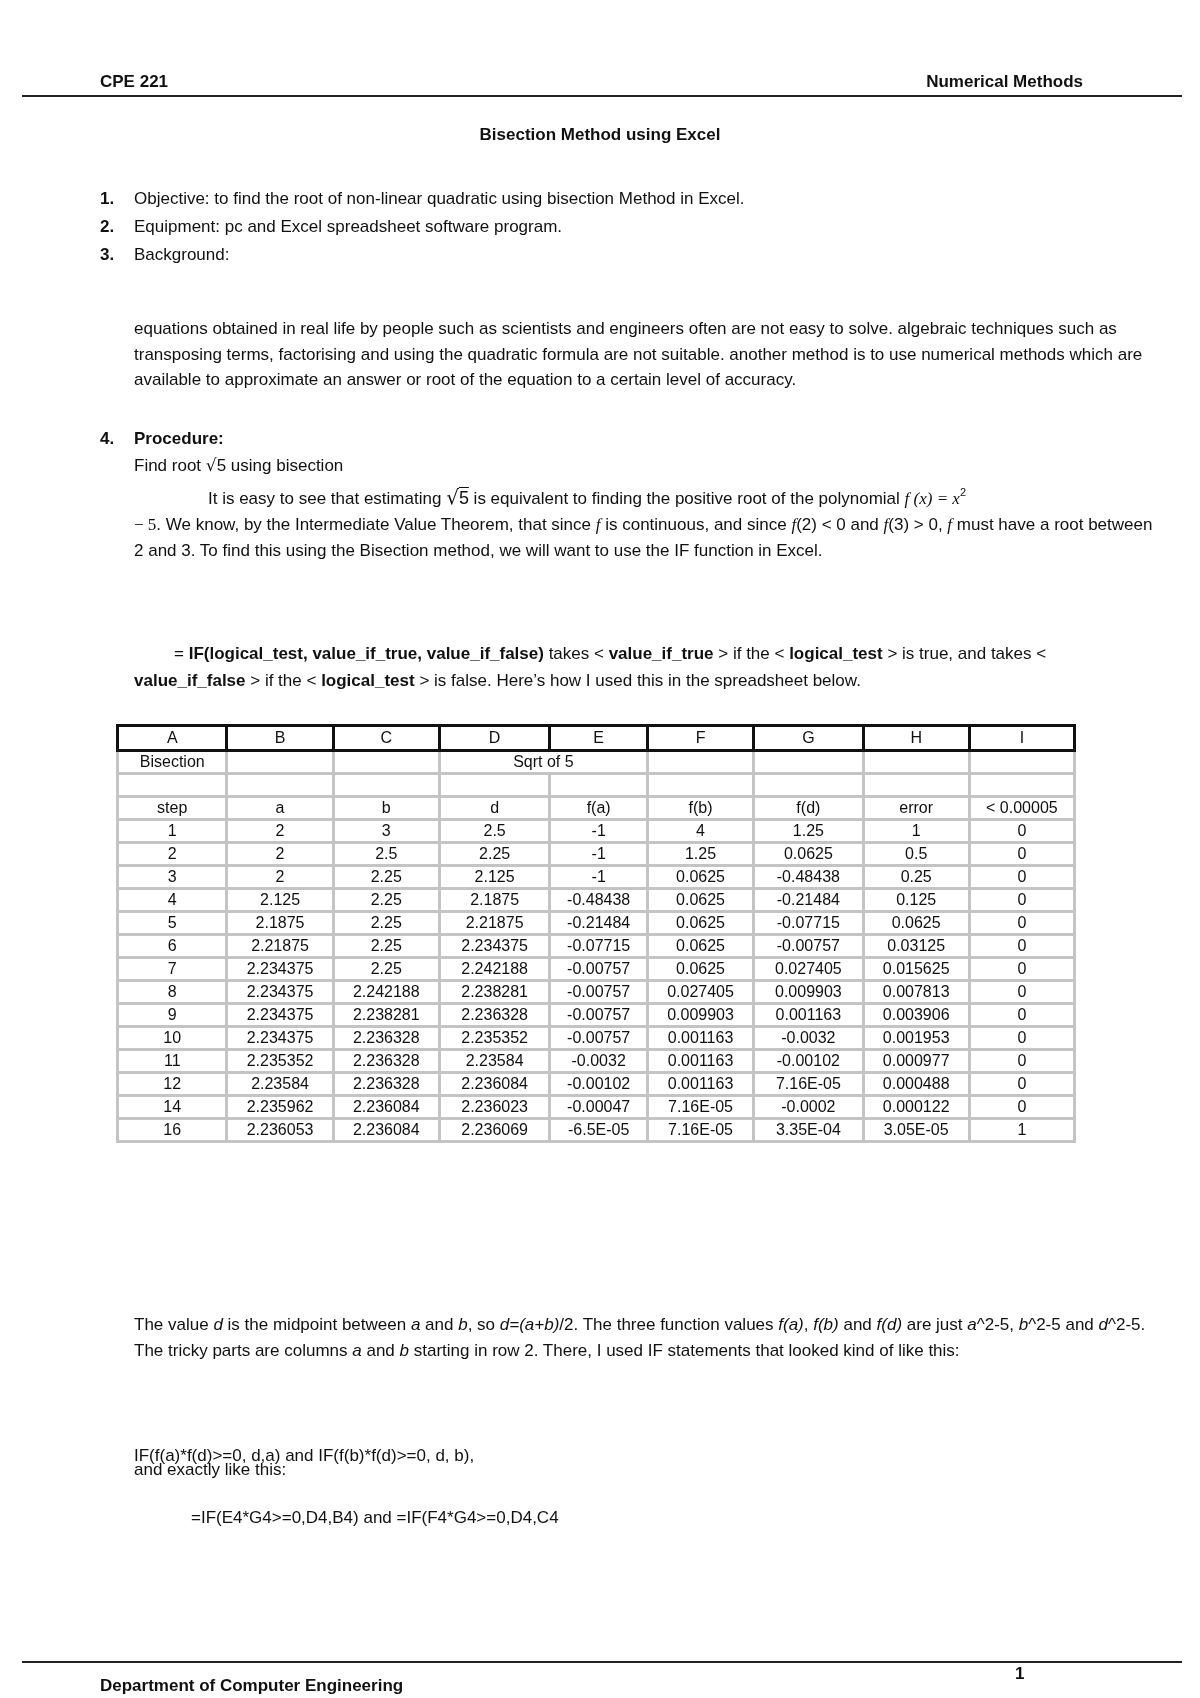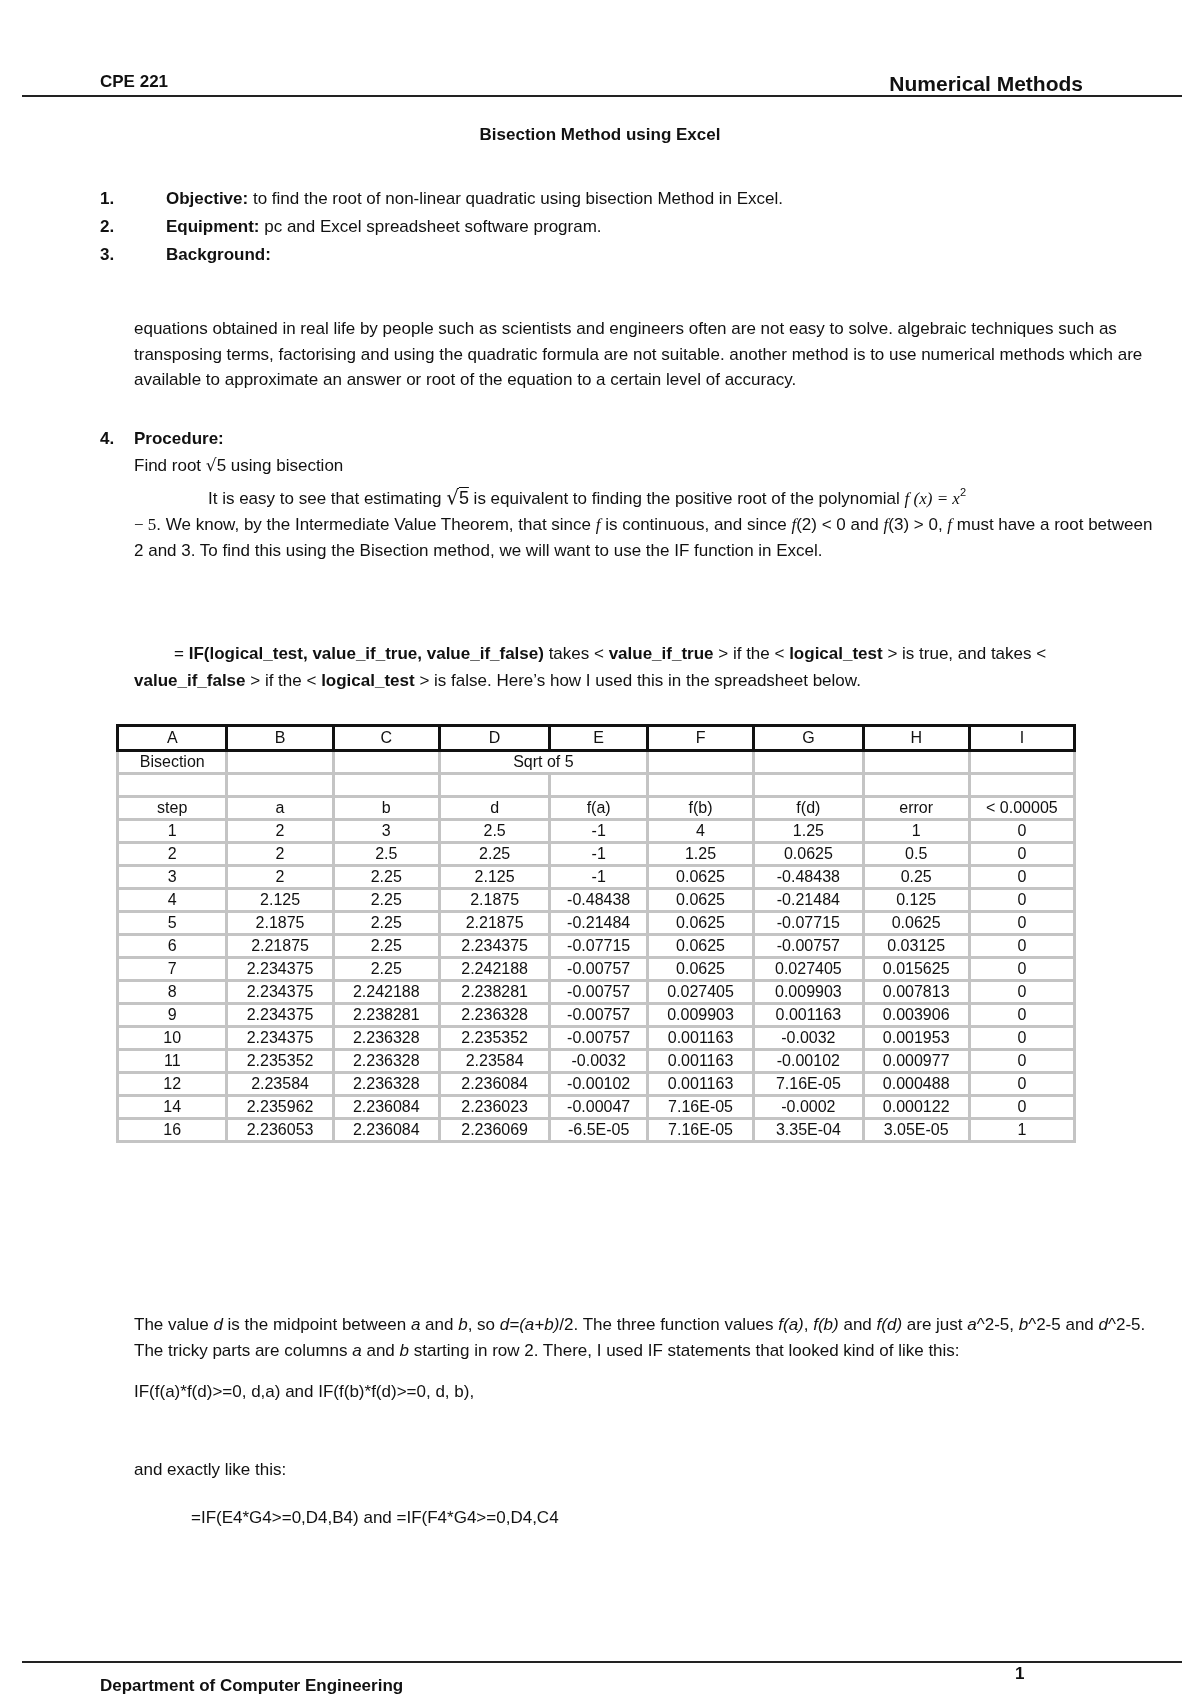--- a/index.html
+++ b/index.html
@@ -3,28 +3,28 @@
 <meta charset="utf-8">
 <style>
   html, body { margin: 0; padding: 0; background: #ffffff; }
   body {
     width: 1200px; height: 1698px; position: relative; overflow: hidden;
     font-family: "Liberation Sans", sans-serif; color: #111;
     font-size: 17px;
   }
   .abs { position: absolute; }
   .hdr-left { left: 100px; top: 72px; font-weight: bold; font-size: 17px; }
-  .hdr-right { right: 117px; top: 72px; font-weight: bold; font-size: 21px; }
+  .hdr-right { right: 117px; top: 72px; font-weight: bold; font-size: 17px; }
   .hdr-rule { left: 22px; top: 95px; width: 1160px; height: 0; border-top: 2px solid #222; }
   .title { left: 0; width: 1200px; top: 125px; text-align: center; font-weight: bold; font-size: 17px; }
 
   .list { left: 100px; top: 185px; width: 1050px; line-height: 28px; }
   .list .item { display: flex; }
   .list .num { width: 34px; font-weight: bold; }
-  .list .lbl { font-weight: bold; margin-left: 32px; }
+  .list .lbl { font-weight: normal; }
 
   .para { left: 134px; width: 1020px; line-height: 25.5px; }
   .bg-para { top: 316px; }
   .proc { left: 100px; top: 426px; width: 1055px; line-height: 26px; }
   .proc .head { display: flex; }
   .proc .num { width: 34px; font-weight: bold; }
   .proc .body { padding-left: 34px; }
   .indent { padding-left: 74px; }
   i.m { font-family: "Liberation Serif", serif; font-style: italic; }
   .sqrt { font-family: "DejaVu Sans", sans-serif; }
@@ -40,21 +40,21 @@
   table.sheet td {
     border: 3px solid #c4c4c4; text-align: center; height: 20px;
     padding: 0; line-height: 20px; white-space: nowrap; overflow: hidden;
   }
   table.sheet tr.colhdr td {
     border: 3px solid #111; height: 22px; font-size: 16px;
   }
   table.sheet td.merge { text-align: center; margin-left: 6px; }
 
   .after { left: 134px; top: 1312px; width: 1020px; line-height: 26px; }
-  .formula1 { left: 134px; top: 1382px; }
+  .formula1 { left: 134px; top: 1446px; }
   .exactly { left: 134px; top: 1460px; }
   .formula2 { left: 191px; top: 1508px; }
 
   .ftr-rule { left: 22px; top: 1661px; width: 1160px; height: 0; border-top: 2px solid #222; }
   .ftr-left { left: 100px; top: 1676px; font-weight: bold; font-size: 17px; }
   .ftr-page { left: 1015px; top: 1664px; font-weight: bold; font-size: 17px; }
 </style>
 </head>
 <body>
 

